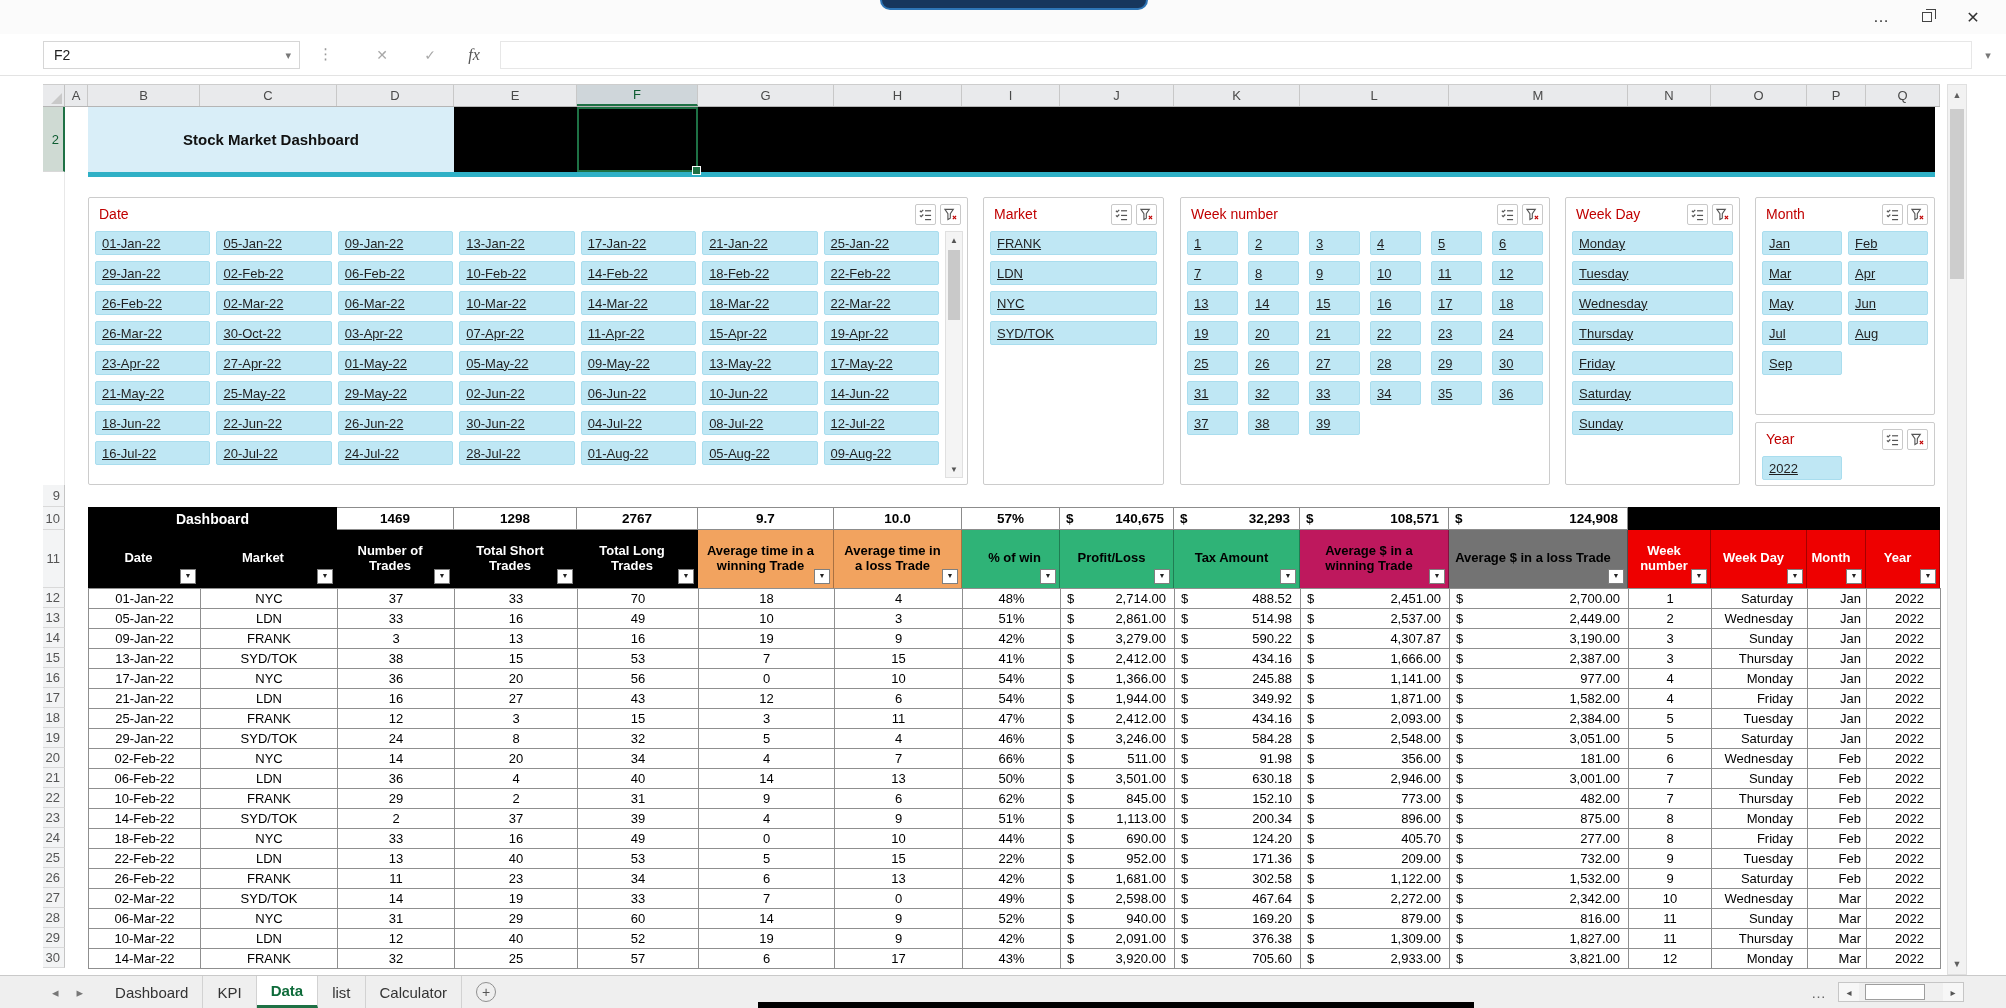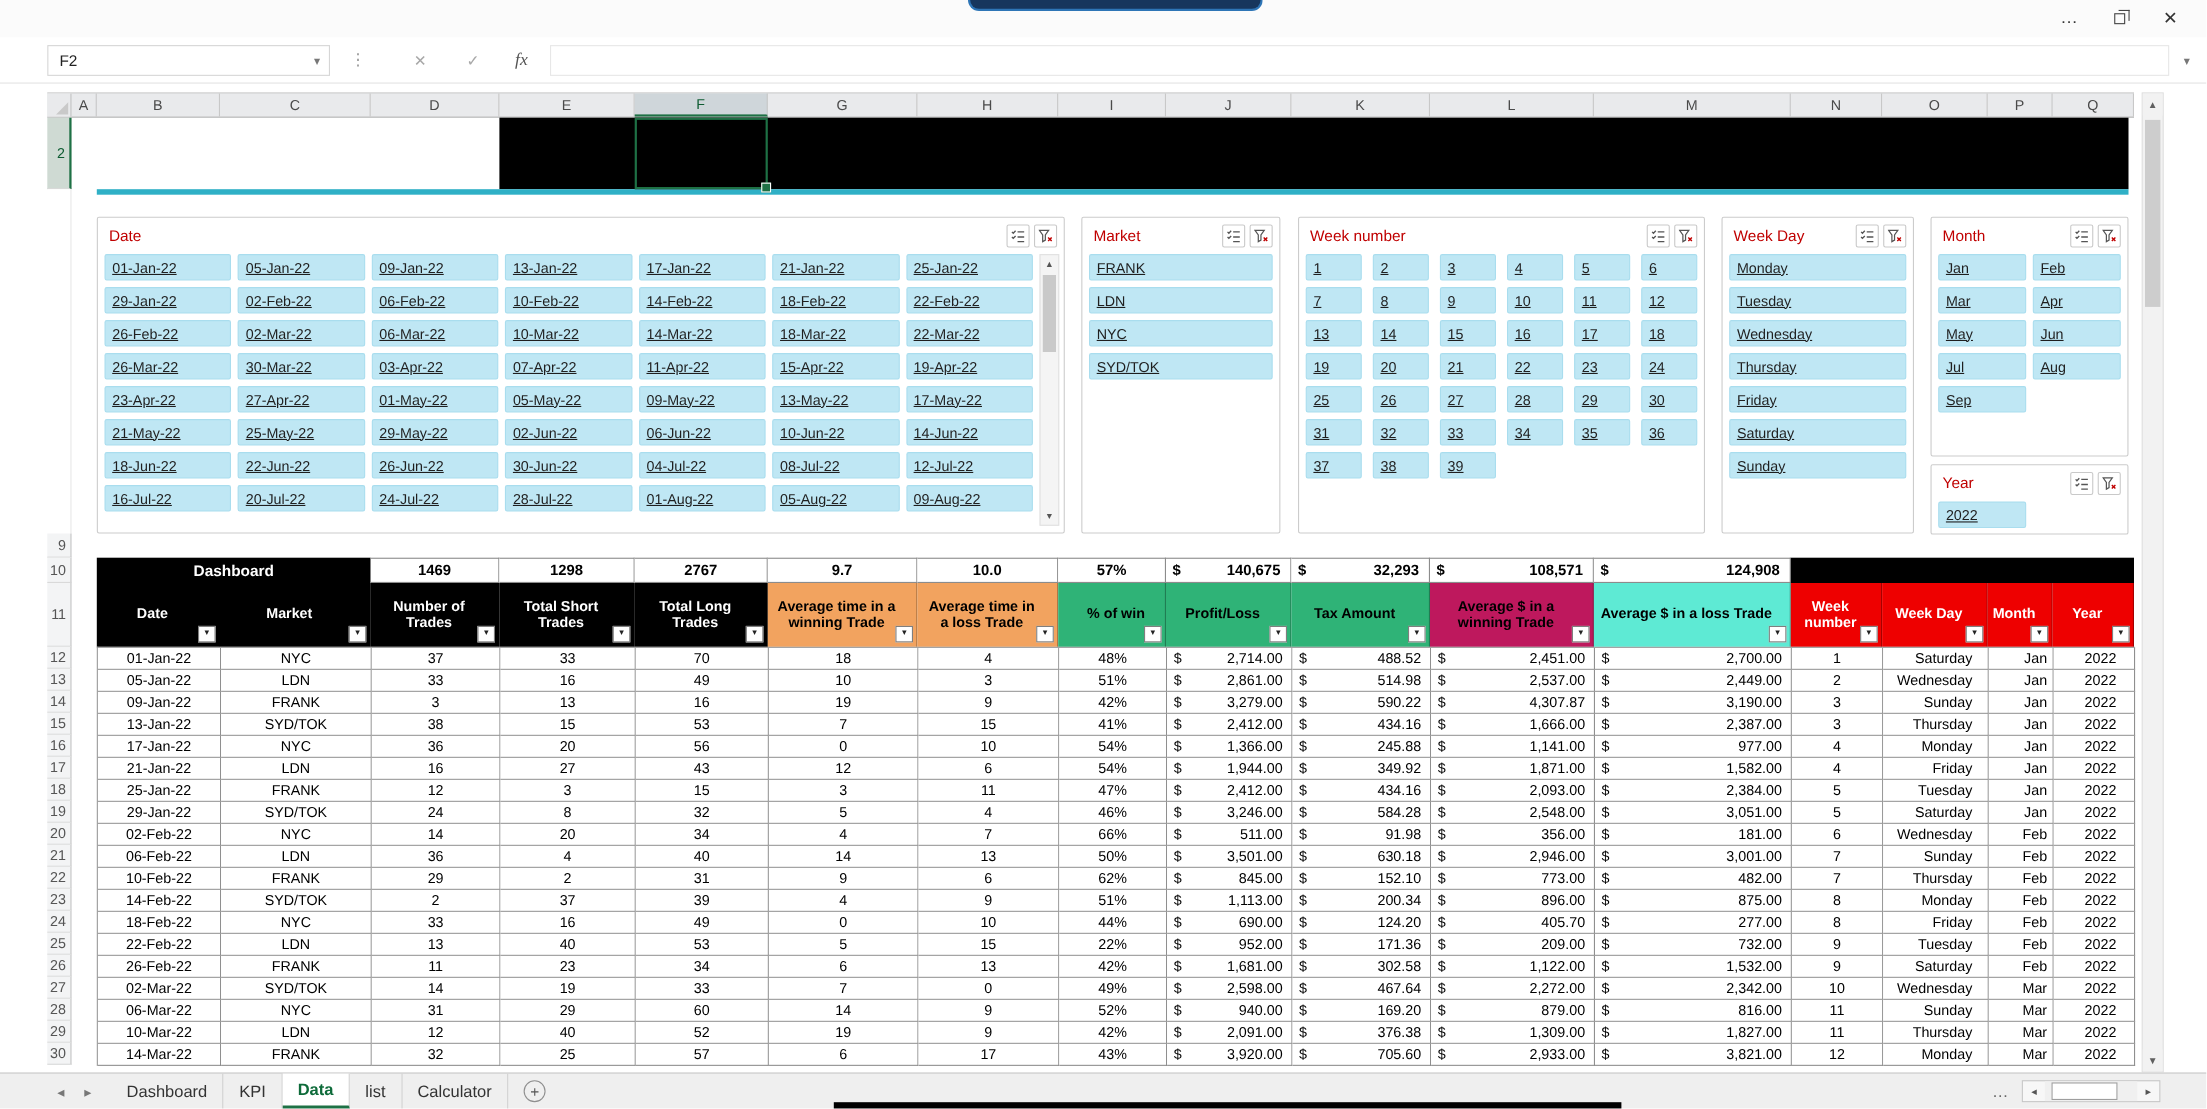--- a/index.html
+++ b/index.html
@@ -188,20 +188,23 @@
       <div class="rowh" style="height: 20px;">23</div>
       <div class="rowh" style="height: 20px;">24</div>
       <div class="rowh" style="height: 20px;">25</div>
       <div class="rowh" style="height: 20px;">26</div>
       <div class="rowh" style="height: 20px;">27</div>
       <div class="rowh" style="height: 20px;">28</div>
       <div class="rowh" style="height: 20px;">29</div>
       <div class="rowh" style="height: 20px;">30</div>
     </div>
 
+  <div class="banner-blue">
+    <span>Stock Market Dashboard</span>
+  </div>
   <div class="banner-black"></div>
   <div class="sel-cell"></div>
   <div class="teal-line"></div>
 
   <div class="trow subtotal" style="grid-template-columns: 249px 117px 123px 121px 136px 128px 98px 114px 126px 149px 179px 312px;">
       <div class="sub-label">Dashboard</div>
       <div class="sub-val">1469</div>
       <div class="sub-val">1298</div>
       <div class="sub-val">2767</div>
       <div class="sub-val">9.7</div>
@@ -263,21 +266,21 @@
         <div class="hfilter">▼</div>
       </div>
       <div class="hcell" style="background: rgb(47, 179, 119); color: rgb(0, 0, 0);">
         <div class="hlabel">Tax Amount</div>
         <div class="hfilter">▼</div>
       </div>
       <div class="hcell" style="background: #be185d; color: rgb(0, 0, 0);">
         <div class="hlabel">Average $ in a winning Trade</div>
         <div class="hfilter">▼</div>
       </div>
-      <div class="hcell" style="background: #5eead4; color: rgb(0, 0, 0);">
+      <div class="hcell" style="background: #737373; color: rgb(0, 0, 0);">
         <div class="hlabel">Average $ in a loss Trade</div>
         <div class="hfilter">▼</div>
       </div>
       <div class="hcell" style="background: rgb(238, 0, 0); color: rgb(255, 255, 255);">
         <div class="hlabel">Week number</div>
         <div class="hfilter">▼</div>
       </div>
       <div class="hcell" style="background: rgb(238, 0, 0); color: rgb(255, 255, 255);">
         <div class="hlabel">Week Day</div>
         <div class="hfilter">▼</div>
@@ -934,21 +937,21 @@
         <div class="sl-item">18-Feb-22</div>
         <div class="sl-item">22-Feb-22</div>
         <div class="sl-item">26-Feb-22</div>
         <div class="sl-item">02-Mar-22</div>
         <div class="sl-item">06-Mar-22</div>
         <div class="sl-item">10-Mar-22</div>
         <div class="sl-item">14-Mar-22</div>
         <div class="sl-item">18-Mar-22</div>
         <div class="sl-item">22-Mar-22</div>
         <div class="sl-item">26-Mar-22</div>
-        <div class="sl-item">30-Mar-22</div>
+        <div class="sl-item">30-Oct-22</div>
         <div class="sl-item">03-Apr-22</div>
         <div class="sl-item">07-Apr-22</div>
         <div class="sl-item">11-Apr-22</div>
         <div class="sl-item">15-Apr-22</div>
         <div class="sl-item">19-Apr-22</div>
         <div class="sl-item">23-Apr-22</div>
         <div class="sl-item">27-Apr-22</div>
         <div class="sl-item">01-May-22</div>
         <div class="sl-item">05-May-22</div>
         <div class="sl-item">09-May-22</div>

